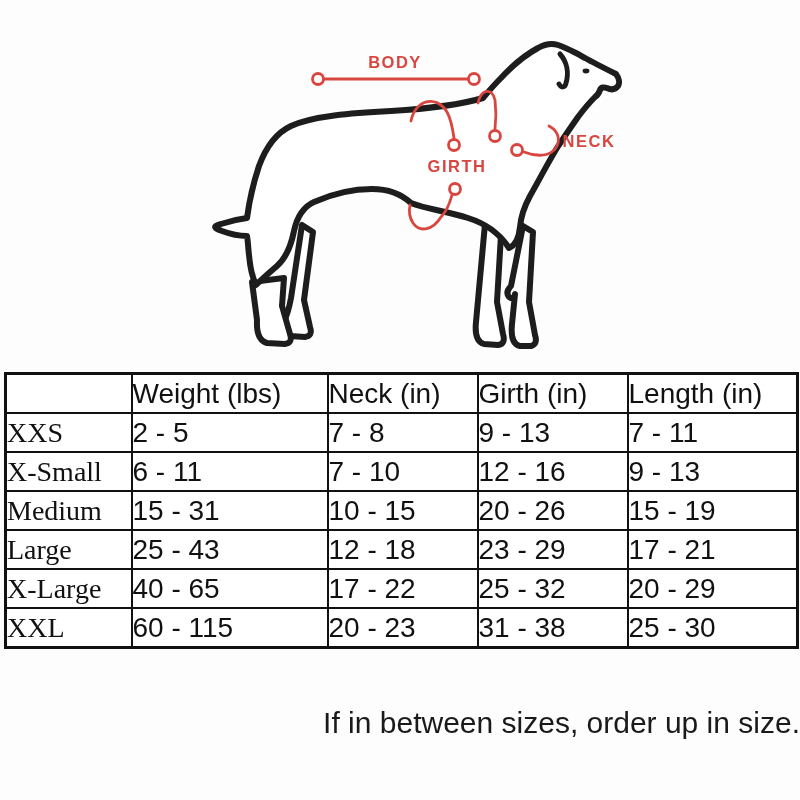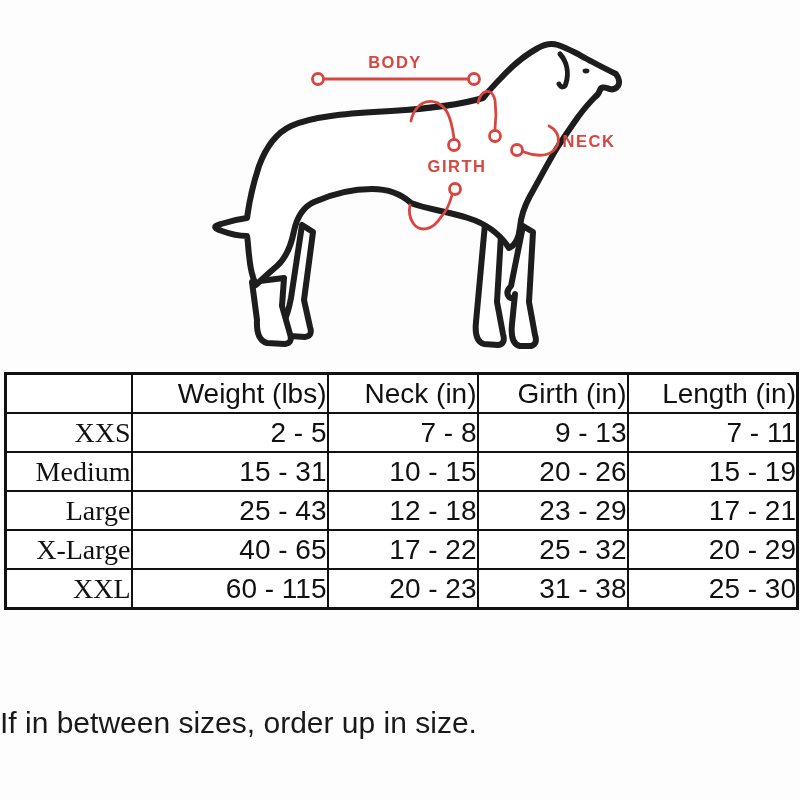--- a/index.html
+++ b/index.html
@@ -24,34 +24,34 @@
     width:792px;
     border-collapse:collapse;
     table-layout:fixed;
     background:#fff;
     border:3px solid #111;
   }
   table.size-table th, table.size-table td{
     border:2px solid #111;
     font-size:28px;
     font-weight:400;
-    text-align:right;
+    text-align:left;
     padding:0;
     white-space:nowrap;
     overflow:hidden;
     color:#111;
   }
   table.size-table th{height:37px;}
   table.size-table td{height:37px;}
   td.size-cell{text-align:left;padding-left:7px;font-family:Liberation Serif, serif;}
   .footer-note{
     position:absolute;
     top:706px;left:0;
     width:800px;
-    text-align:left;
+    text-align:right;
     font-size:30px;
     color:#1a1a1a;
   }
 </style>
 </head>
 <body>
 
 <div class="page">
 
   <svg class="dog-svg" width="800" height="372" viewBox="0 0 800 372">
@@ -143,20 +143,27 @@
     </thead>
     <tbody id="size-table-body">
         <tr>
           <td class="size-cell">XXS</td>
           <td>2 - 5</td>
           <td>7 - 8</td>
           <td>9 - 13</td>
           <td>7 - 11</td>
         </tr>
         <tr>
+          <td class="size-cell">X-Small</td>
+          <td>6 - 11</td>
+          <td>7 - 10</td>
+          <td>12 - 16</td>
+          <td>9 - 13</td>
+        </tr>
+        <tr>
           <td class="size-cell">Medium</td>
           <td>15 - 31</td>
           <td>10 - 15</td>
           <td>20 - 26</td>
           <td>15 - 19</td>
         </tr>
         <tr>
           <td class="size-cell">Large</td>
           <td>25 - 43</td>
           <td>12 - 18</td>

